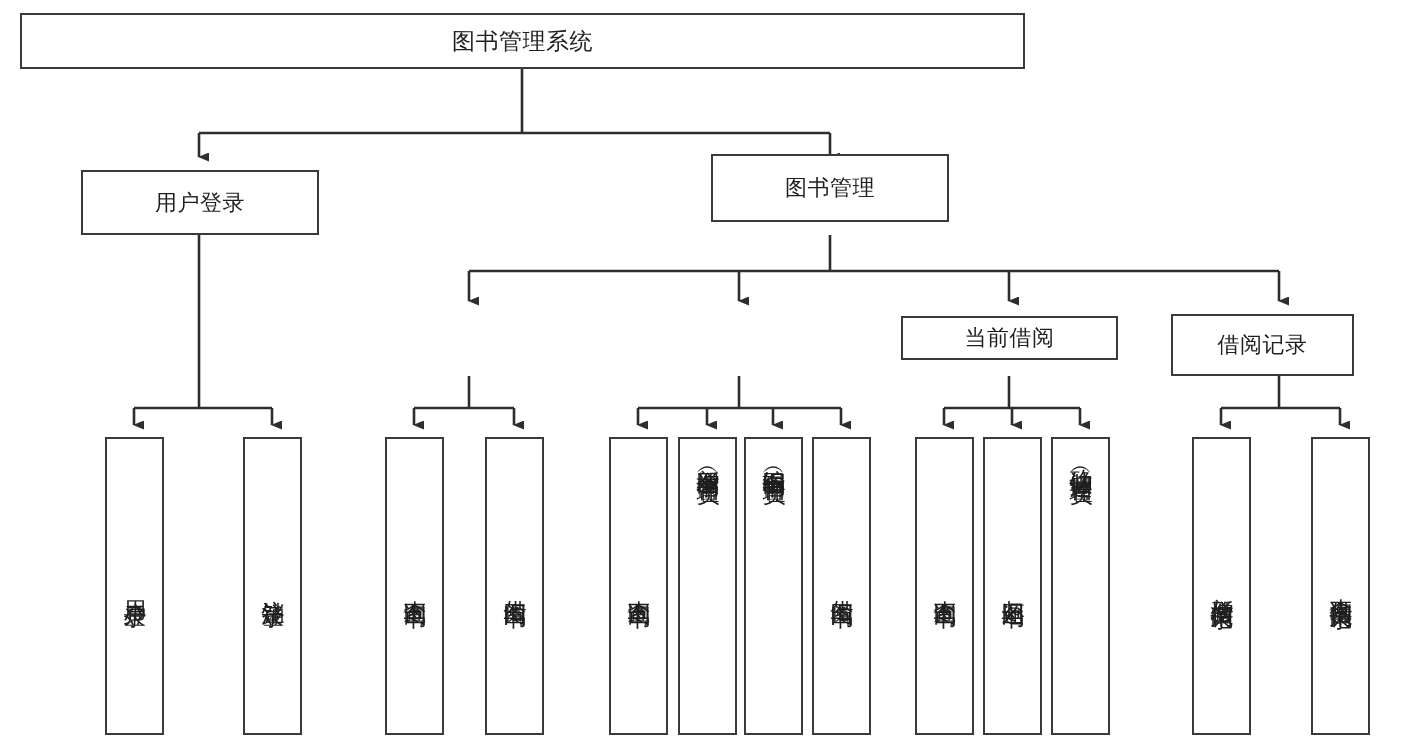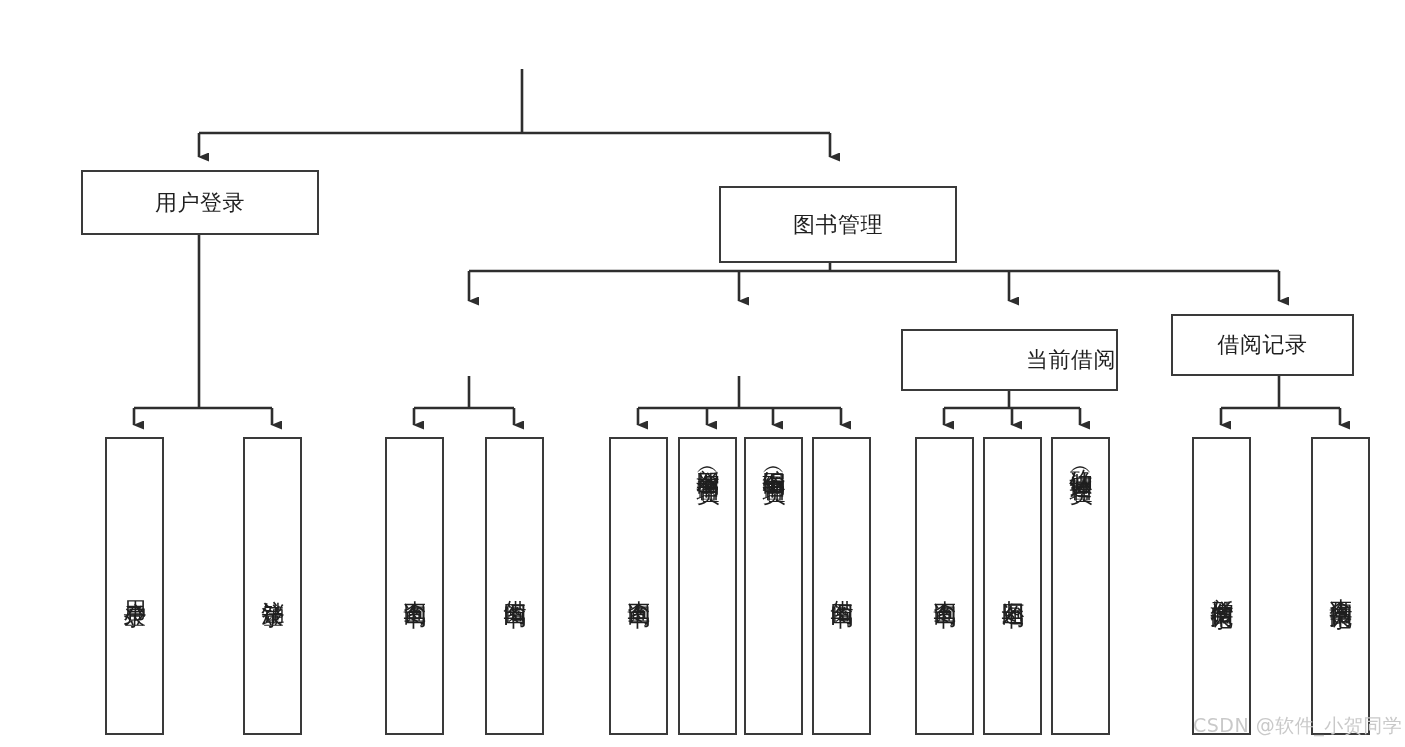--- a/index.html
+++ b/index.html
@@ -115,29 +115,32 @@
       <path d="M1012,408 L1012,425" marker-end="url(#arw)"></path>
       <path d="M1080,408 L1080,425" marker-end="url(#arw)"></path>
 
       <path d="M1279,376 L1279,408"></path>
       <path d="M1221,408 L1340,408"></path>
       <path d="M1221,408 L1221,425" marker-end="url(#arw)"></path>
       <path d="M1340,408 L1340,425" marker-end="url(#arw)"></path>
     </g>
   </svg>
 
+  <div class="node root" style="left:20px;top:13px;width:1005px;height:56px;">
+    <span class="lbl">图书管理系统</span>
+  </div>
 
   <div class="node" style="left:81px;top:170px;width:238px;height:65px;">
     <span class="lbl">用户登录</span>
   </div>
-  <div class="node" style="left:711px;top:186px;width:238px;height:77px;margin-left:8px;">
+  <div class="node" style="left:711px;top:154px;width:238px;height:68px;">
     <span class="lbl">图书管理</span>
   </div>
 
-  <div class="node" style="left:901px;top:329px;width:217px;height:62px;justify-content:flex-end;">
+  <div class="node" style="left:901px;top:316px;width:217px;height:44px;">
     <span class="lbl">当前借阅</span>
   </div>
   <div class="node" style="left:1171px;top:314px;width:183px;height:62px;">
     <span class="lbl">借阅记录</span>
   </div>
 
   <div class="node vert mid" style="left:105px;top:437px;width:59px;height:298px;">
     <span class="lbl">用户登录</span>
   </div>
   <div class="node vert mid" style="left:243px;top:437px;width:59px;height:298px;">
@@ -174,15 +177,14 @@
     <span class="lbl">确认归还（管理员）</span>
   </div>
 
   <div class="node vert mid" style="left:1192px;top:437px;width:59px;height:298px;">
     <span class="lbl">新增借阅记录</span>
   </div>
   <div class="node vert mid" style="left:1311px;top:437px;width:59px;height:298px;">
     <span class="lbl">查询借阅记录</span>
   </div>
 
-  <div id="watermark">CSDN @软件_小贺同学</div>
 
 </div>
 
 </body></html>

